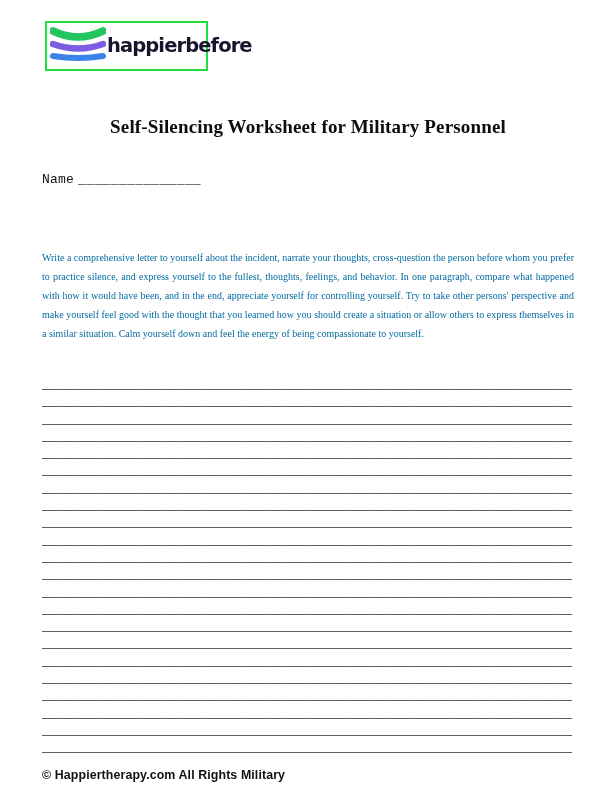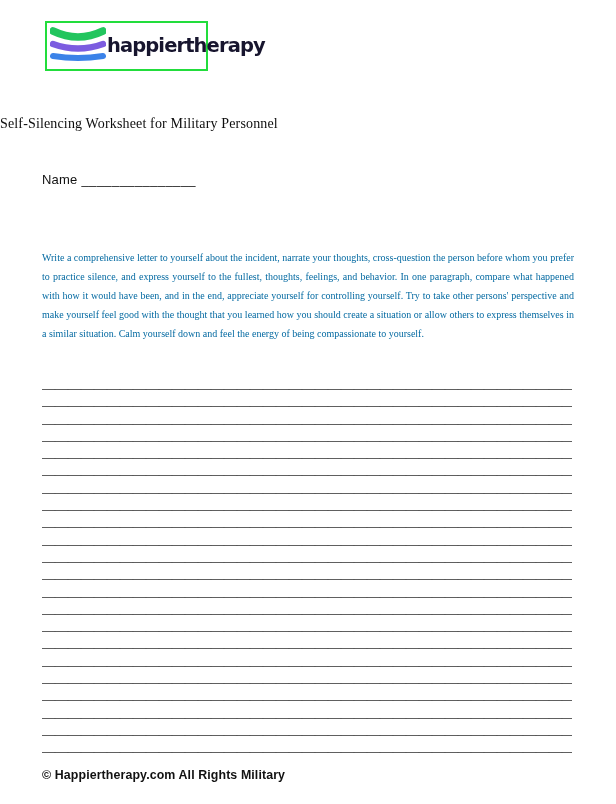--- a/index.html
+++ b/index.html
@@ -61,37 +61,37 @@
     color: #17152e;
     display: block;
   }
 
   
   .doc-title {
     position: absolute;
     left: 0;
     top: 116px;
     width: 616px;
-    text-align: left;
+    text-align: center;
     font-family: "Liberation Serif", serif;
-    font-weight: normal;
-    font-size: 14px;
+    font-weight: bold;
+    font-size: 19px;
     letter-spacing: 0.15px;
     color: #0d0d0d;
   }
 
   
   .fields {
     position: absolute;
     left: 42px;
     top: 172px;
     width: 300px;
   }
   .field-row {
-    font-family: Liberation Sans, sans-serif;
+    font-family: Liberation Mono, monospace;
     font-size: 13px;
     color: #111111;
     margin-bottom: 11px;
     white-space: nowrap;
     letter-spacing: 0.2px;
   }
   .field-label { display: inline-block; }
   .field-blank {
     display: inline-block;
     letter-spacing: 0.4px;
@@ -160,21 +160,21 @@
   <div class="logo-box">
     <div class="logo-marks">
       <svg width="56" height="44" viewBox="0 0 56 44" xmlns="http://www.w3.org/2000/svg">
         <path d="M3 7 Q28 19 53 7" stroke="#22c55e" stroke-width="7.5" fill="none" stroke-linecap="round"></path>
         <path d="M3 20 Q28 29 53 20" stroke="#7c5ce0" stroke-width="6.5" fill="none" stroke-linecap="round"></path>
         <path d="M3 32 Q28 36 53 32" stroke="#3b82e8" stroke-width="6" fill="none" stroke-linecap="round"></path>
       </svg>
     </div>
     <div class="logo-word">
       <span>happier</span>
-      <span>therapy</span>
+      <span>before</span>
     </div>
   </div>
 
   <div class="doc-title">Self-Silencing Worksheet for Military Personnel</div>
 
   <div class="fields">
     <div class="field-row name">
       <span class="field-label">Name</span><span class="field-blank">_______________</span>
     </div>
   </div>

